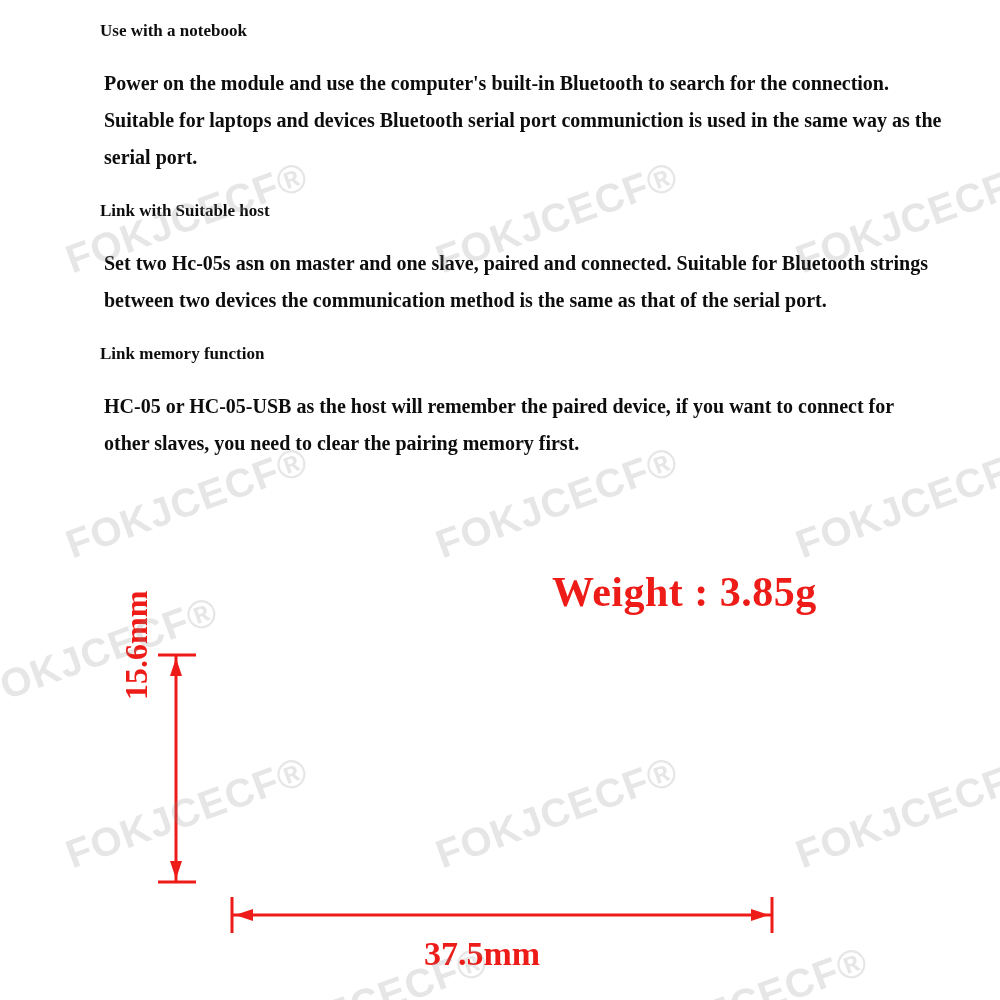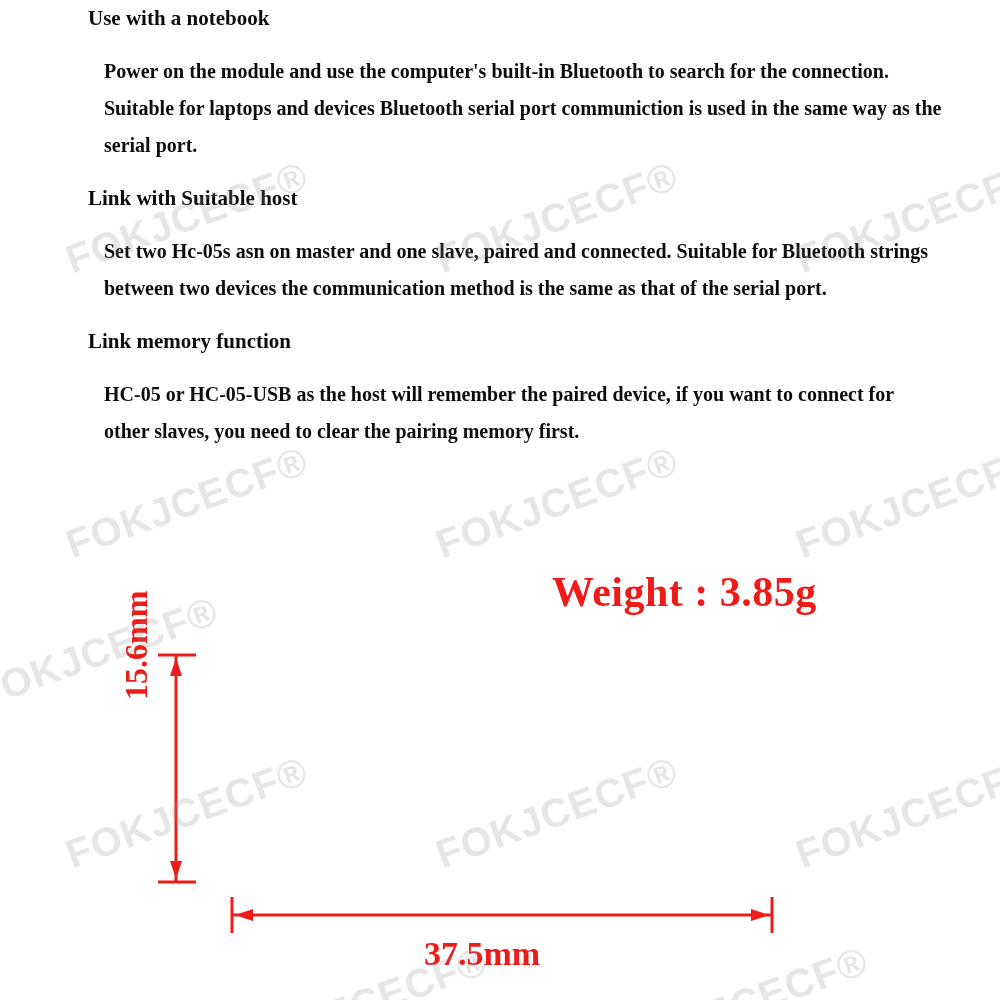--- a/index.html
+++ b/index.html
@@ -18,24 +18,24 @@
 
   
   .doc {
     position: absolute;
     left: 88px;
     top: 0px;
     width: 850px;
     z-index: 5;
   }
   .sec-head {
-    font-size: 21px;
+    font-size: 17px;
     font-weight: 700;
     line-height: 37px;
-    margin: 0;
+    margin: 12px;
     color: #0d0d0d;
     white-space: nowrap;
   }
   .sec-body {
     font-size: 20px;
     font-weight: 700;
     line-height: 37px;
     margin: 16px;
     color: #0d0d0d;
   }

